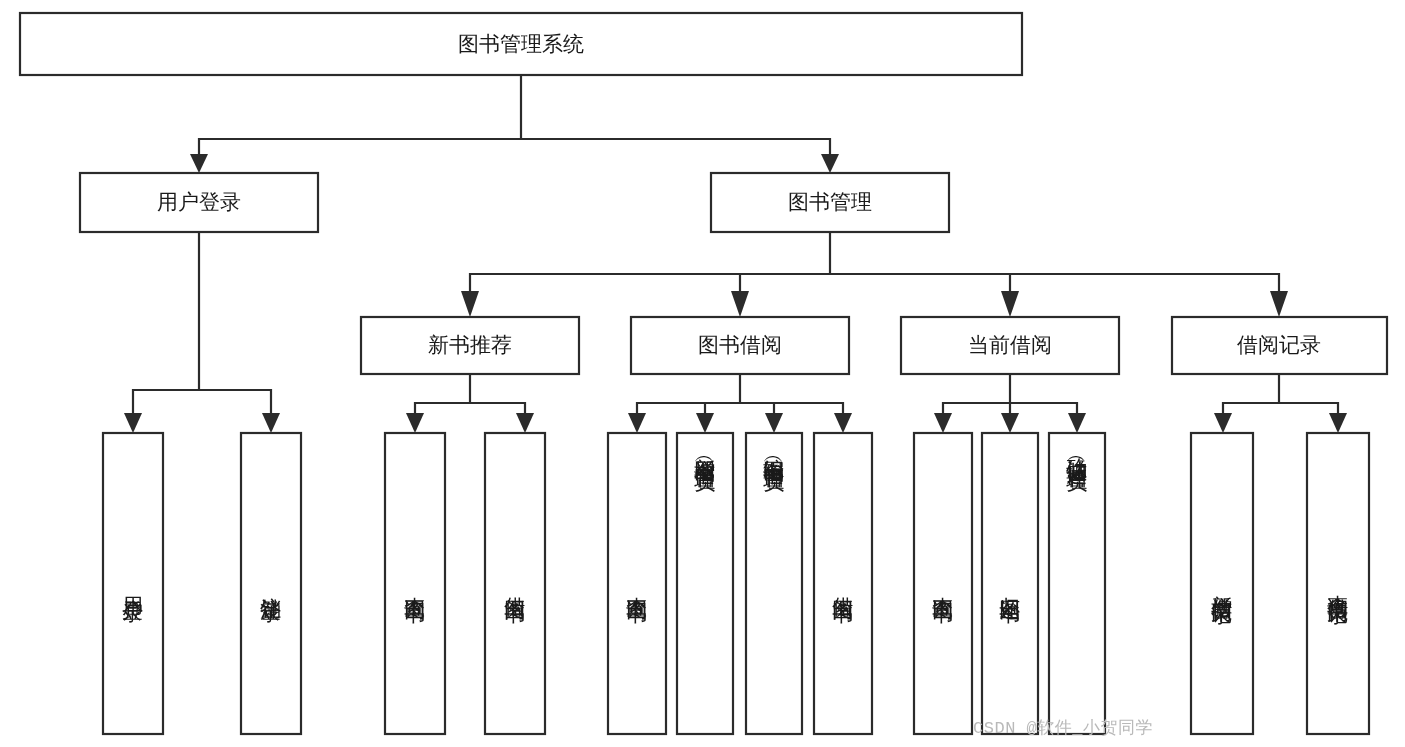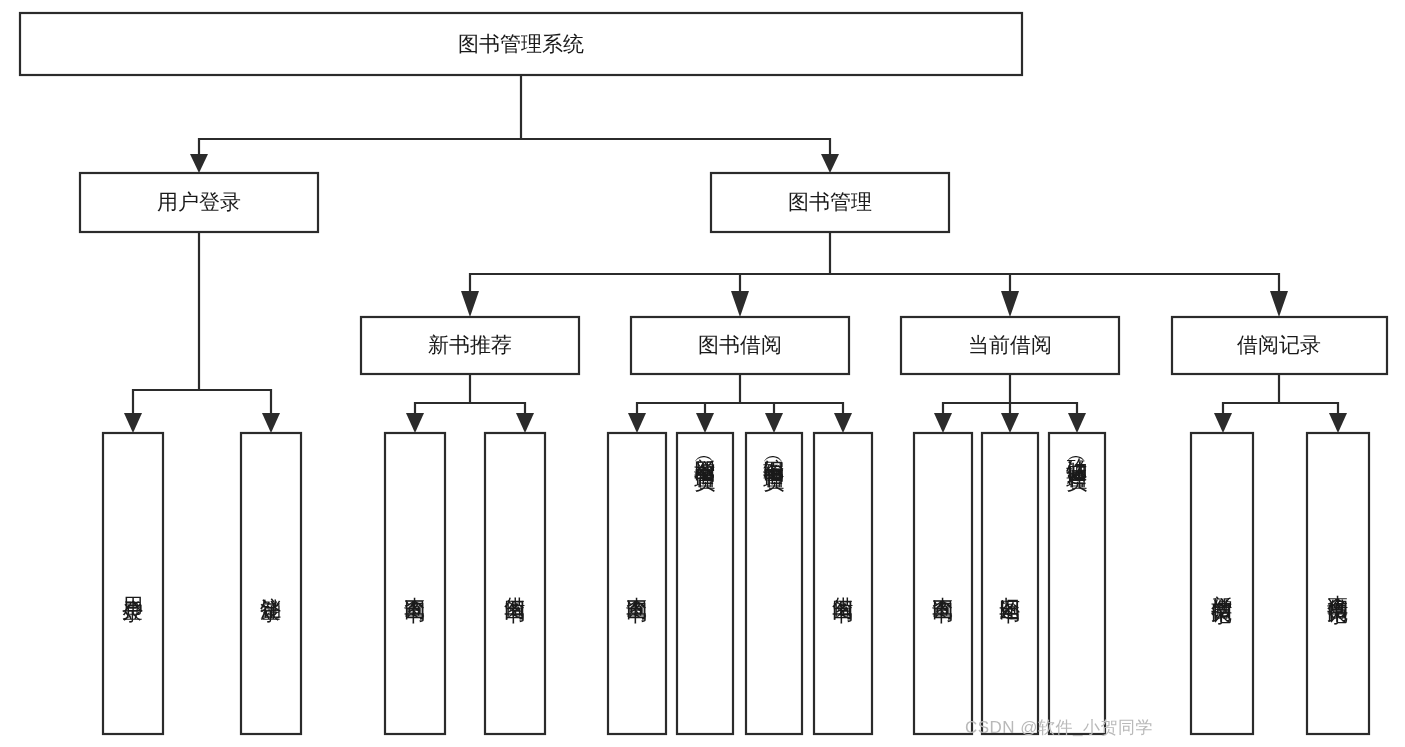--- a/index.html
+++ b/index.html
@@ -62,21 +62,21 @@
     font-size: 21px;
     line-height: 1.12;
     letter-spacing: 2px;
     color: #1a1a1a;
     white-space: nowrap;
   }
   #watermark {
     position: absolute;
     right: 8px;
     bottom: 8px;
-    font-family: Liberation Sans, sans-serif;
+    font-family: Liberation Mono, monospace;
     font-size: 17px;
     color: #b9b9b9;
     letter-spacing: 0.5px;
     user-select: none;
     margin-left: 40px;
   }
 </style>
 </head>
 <body>
 

